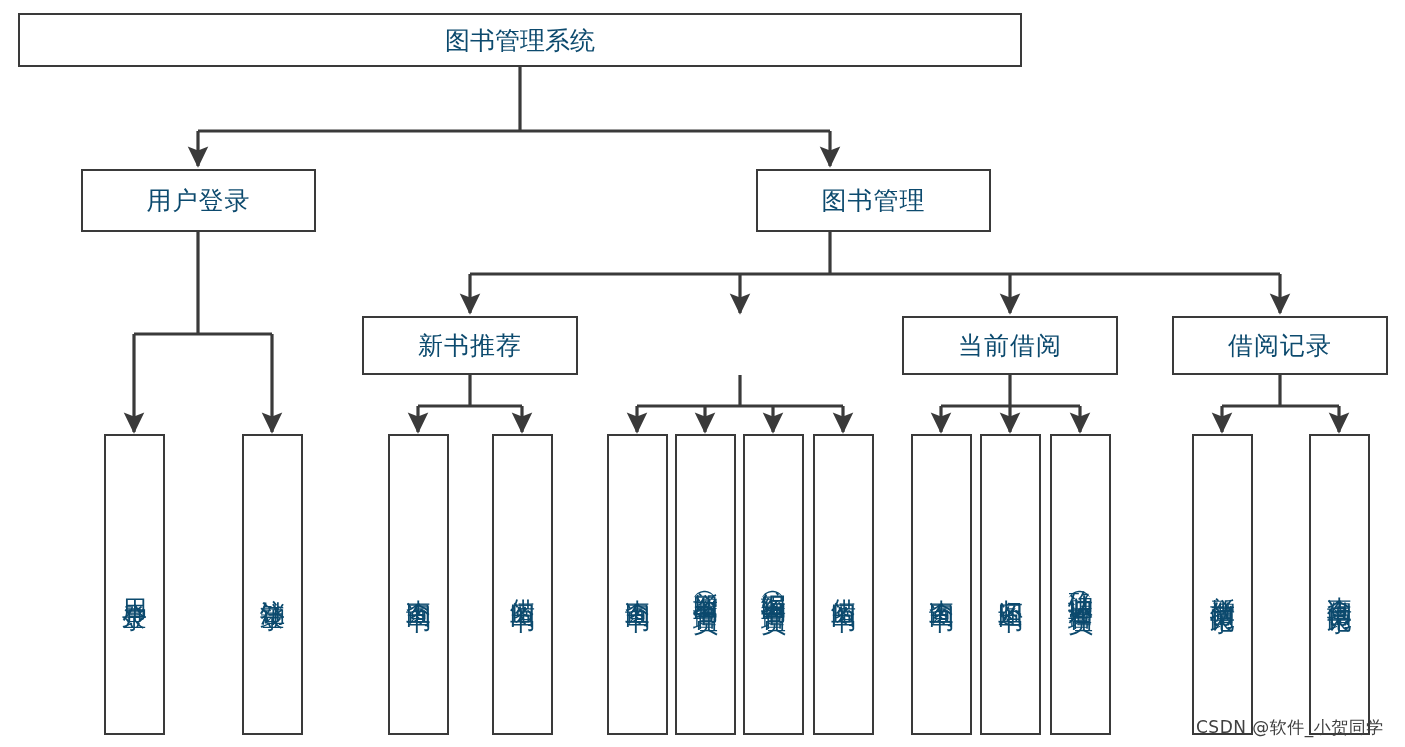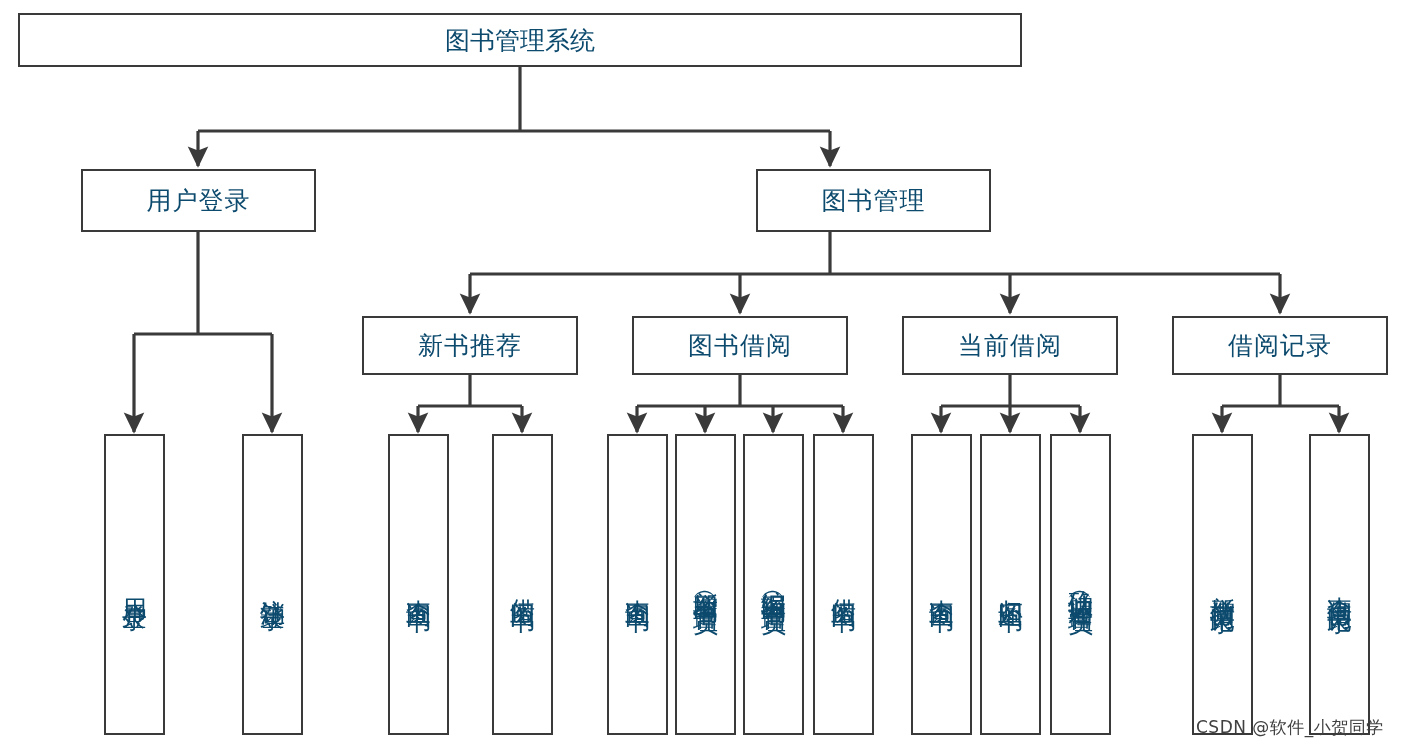--- a/index.html
+++ b/index.html
@@ -130,23 +130,20 @@
   <div class="node horiz" style="left:81px; top:169px; width:235px; height:63px;">
     <span>用户登录</span>
   </div>
   <div class="node horiz" style="left:712px; top:169px; width:235px; height:63px;margin-left:44px;">
     <span>图书管理</span>
   </div>
 
   <div class="node horiz" style="left:362px; top:316px; width:216px; height:59px;">
     <span>新书推荐</span>
   </div>
-  <div class="node horiz" style="left:632px; top:316px; width:216px; height:59px;">
-    <span>图书借阅</span>
-  </div>
   <div class="node horiz" style="left:1172px; top:316px; width:216px; height:59px;">
     <span>借阅记录</span>
   </div>
   <div class="node horiz" style="left:902px; top:316px; width:216px; height:59px;">
     <span>当前借阅</span>
   </div>
 
   <div class="node leaf" style="left:104px; top:434px; width:61px; height:301px;">
     <span class="vtext">用户登录</span>
   </div>

